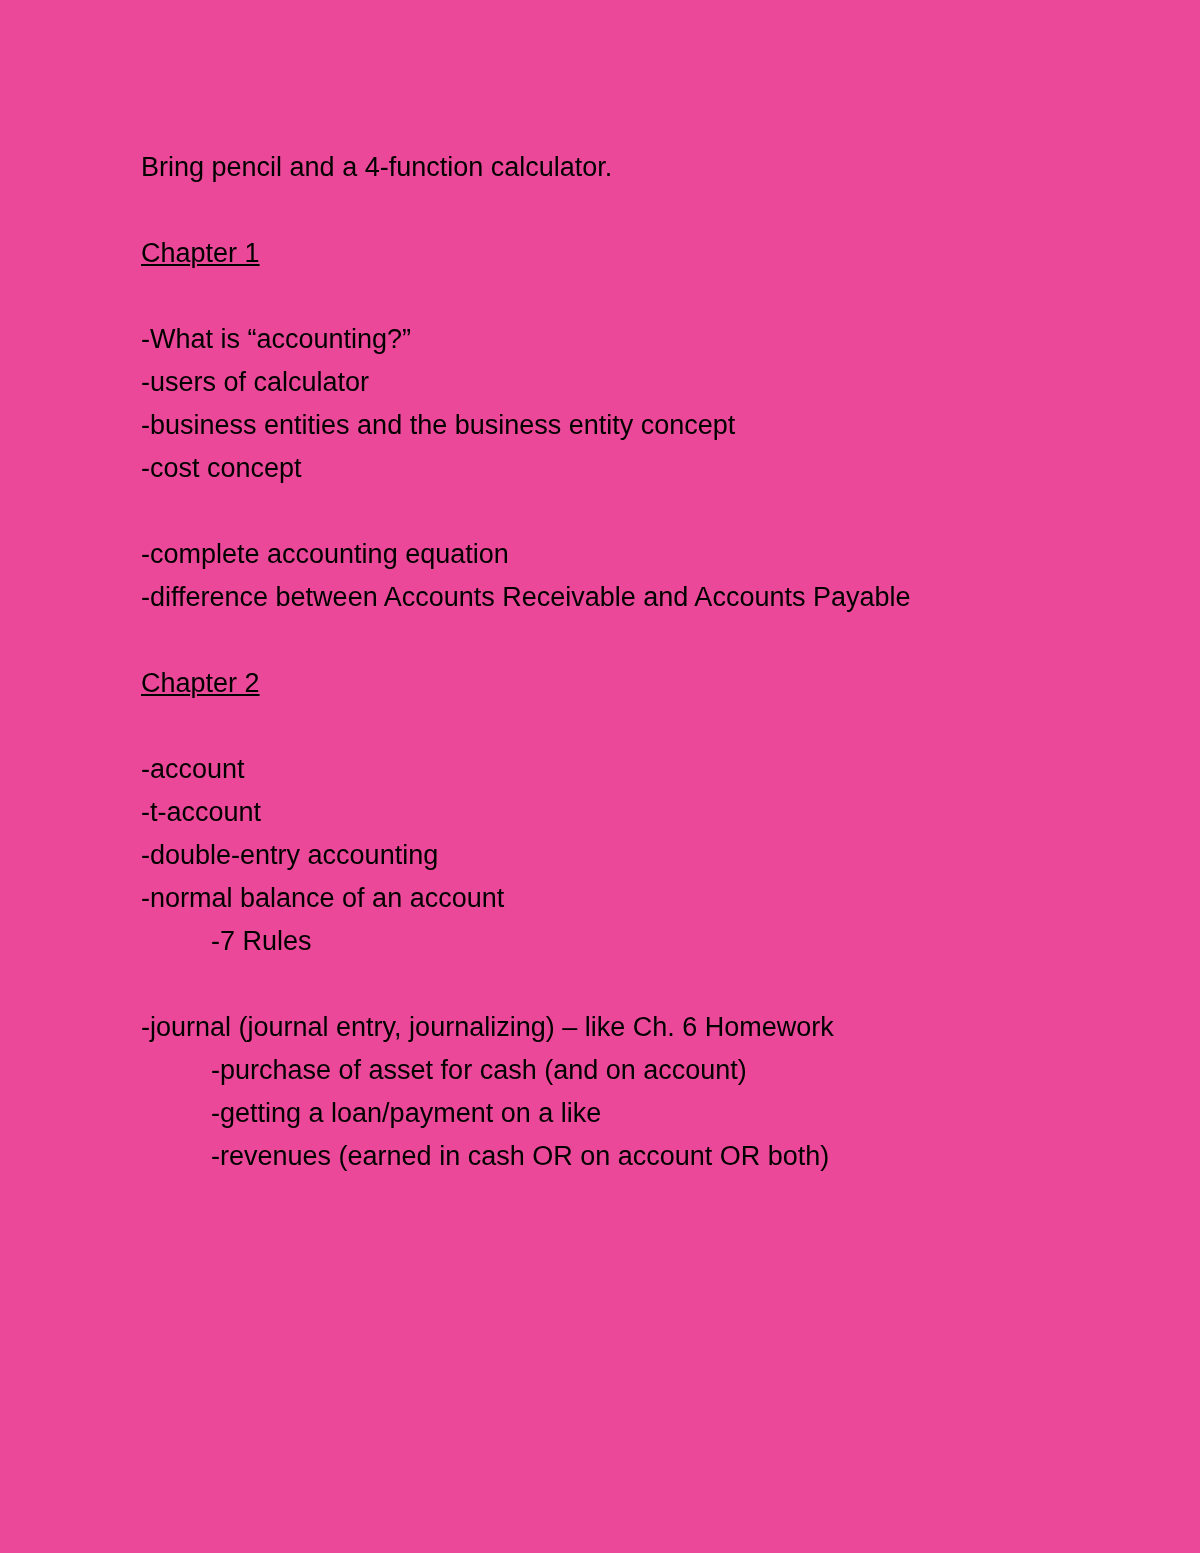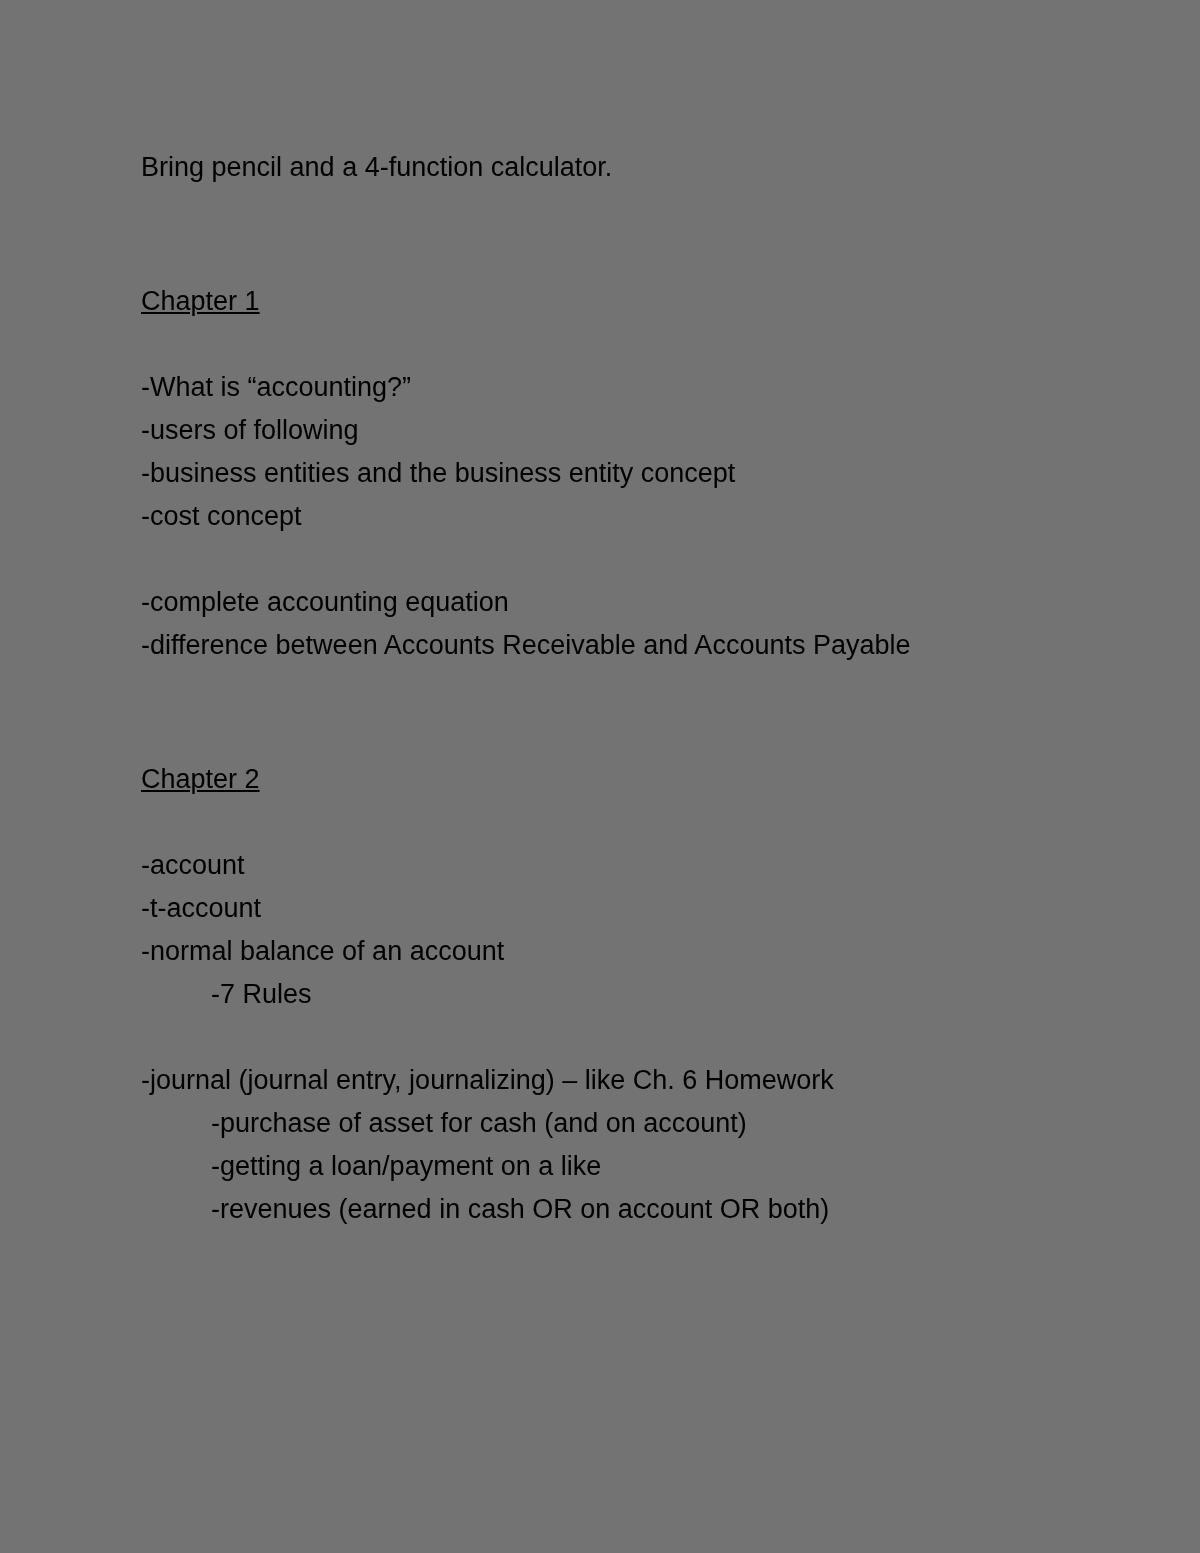--- a/index.html
+++ b/index.html
@@ -13,64 +13,64 @@
     overflow: hidden;
   }
   .page {
     box-sizing: border-box;
     width: 1200px;
     height: 1553px;
     padding: 146px 90px 0 141px;
     font-family: "Liberation Sans", sans-serif;
     font-size: 27px;
     color: #000000;
-    background: #737373;
+    background: #ec4899;
   }
   .line {
     min-height: 43px;
     line-height: 43px;
     white-space: pre-wrap;
   }
   .blank {
     height: 43px;
   }
   .indent {
     padding-left: 70px;
   }
   .heading {
     text-decoration: underline;
-    margin-top: 48px;
   }
 </style>
 </head>
 <body>
 
 <div class="page">
 
   <div class="line">Bring pencil and a 4-function calculator.</div>
   <div class="line blank"></div>
 
   <div class="line heading">Chapter 1</div>
   <div class="line blank"></div>
 
   <div class="line">-What is “accounting?”</div>
-  <div class="line">-users of following</div>
+  <div class="line">-users of calculator</div>
   <div class="line">-business entities and the business entity concept</div>
   <div class="line">-cost concept</div>
   <div class="line blank"></div>
 
   <div class="line">-complete accounting equation</div>
   <div class="line">-difference between Accounts Receivable and Accounts Payable</div>
   <div class="line blank"></div>
 
   <div class="line heading">Chapter 2</div>
   <div class="line blank"></div>
 
   <div class="line">-account</div>
   <div class="line">-t-account</div>
+  <div class="line">-double-entry accounting</div>
   <div class="line">-normal balance of an account</div>
   <div class="line indent">-7 Rules</div>
   <div class="line blank"></div>
 
   <div class="line">-journal (journal entry, journalizing) – like Ch. 6 Homework</div>
   <div class="line indent">-purchase of asset for cash (and on account)</div>
   <div class="line indent">-getting a loan/payment on a like</div>
   <div class="line indent">-revenues (earned in cash OR on account OR both)</div>
 
 </div>

